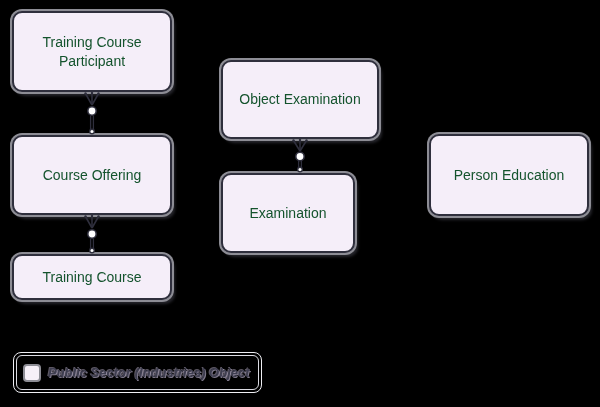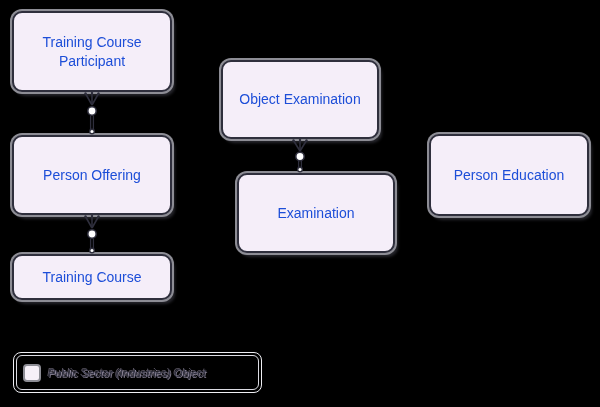--- a/index.html
+++ b/index.html
@@ -15,30 +15,30 @@
   
   .node {
     position: absolute;
     box-sizing: border-box;
     background: #f5eef9;
     border: 2px solid #2f2f3d;
     border-radius: 10px;
     box-shadow: 0 0 0 2px #8d8d95, 3px 4px 3px rgba(70,70,80,0.55);
     display: flex; align-items: center; justify-content: center;
     text-align: center;
-    color: #1d4ed8;
+    color: #14532d;
     font-size: 14px;
     line-height: 1.3;
     padding: 0 14px;
   }
   .n1 { left: 12px;  top: 11px;  width: 160px; height: 81px; }
   .n2 { left: 12px;  top: 135px; width: 160px; height: 80px; }
   .n3 { left: 12px;  top: 254px; width: 160px; height: 46px; }
   .n4 { left: 221px; top: 60px;  width: 158px; height: 79px; }
-  .n5 { left: 237px; top: 173px; width: 158px; height: 80px; }
+  .n5 { left: 221px; top: 173px; width: 134px; height: 80px; }
   .n6 { left: 429px; top: 134px; width: 160px; height: 82px; text-align: right; }
 
   
   .edge { position: absolute; }
   .e1 { left: 82px;  top: 92px;  }
   .e2 { left: 82px;  top: 215px; }
   .e3 { left: 290px; top: 139px; }
   .edge line   { stroke: #2f2f3d; stroke-width: 1.6; }
   .edge line.rail { stroke-width: 1.3; }
   .edge circle.tip   { fill: #2f2f3d; }
@@ -67,38 +67,38 @@
   }
   .legend-swatch {
     width: 14px; height: 14px;
     box-sizing: content-box;
     background: #f6f0f8;
     border: 2px solid #8d8d95;
     border-radius: 4px;
     flex: 0 0 auto;
   }
   .legend-label {
-    font-size: 11px;
+    font-size: 13px;
     font-style: italic;
-    font-weight: normal;
+    font-weight: bold;
     color: #3e3e50;
     text-shadow: 1px 1px 0 rgba(167,159,181,0.75), -1px -1px 0 rgba(167,159,181,0.55);
     white-space: nowrap;
   }
 </style>
 </head>
 <body>
 
 <div class="canvas">
 
   <div class="node n1">
     <span>Training Course Participant</span>
   </div>
   <div class="node n2">
-    <span>Person Offering</span>
+    <span>Course Offering</span>
   </div>
   <div class="node n3">
     <span>Training Course</span>
   </div>
   <div class="node n4">
     <span>Object Examination</span>
   </div>
   <div class="node n5">
     <span>Examination</span>
   </div>

